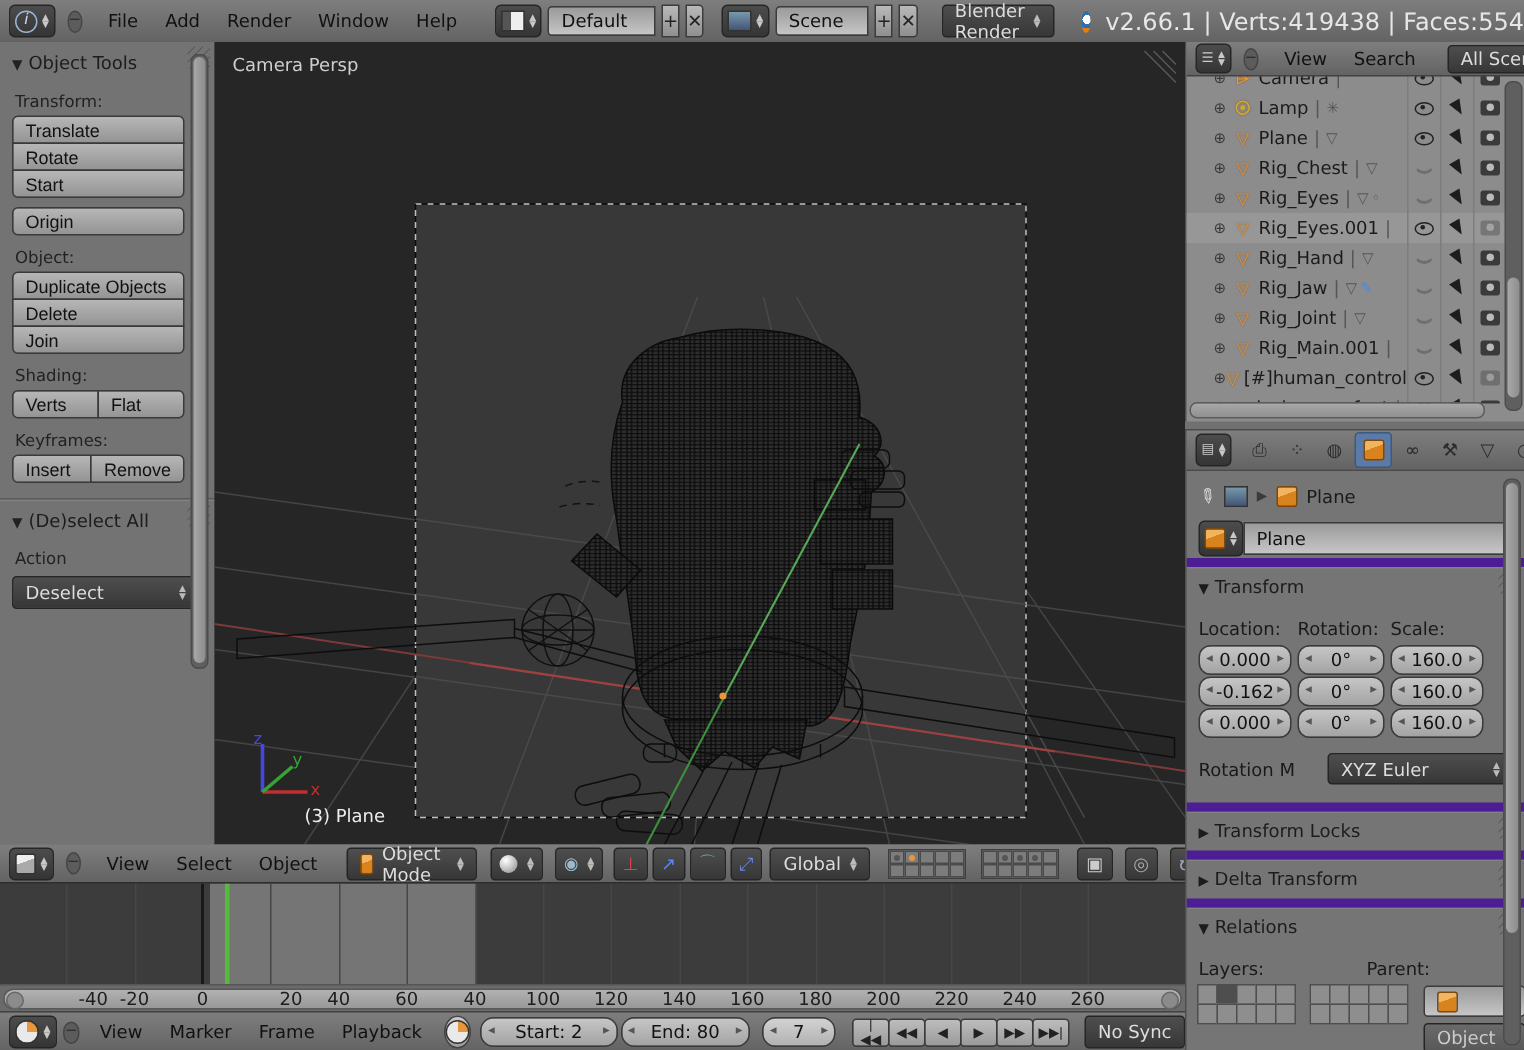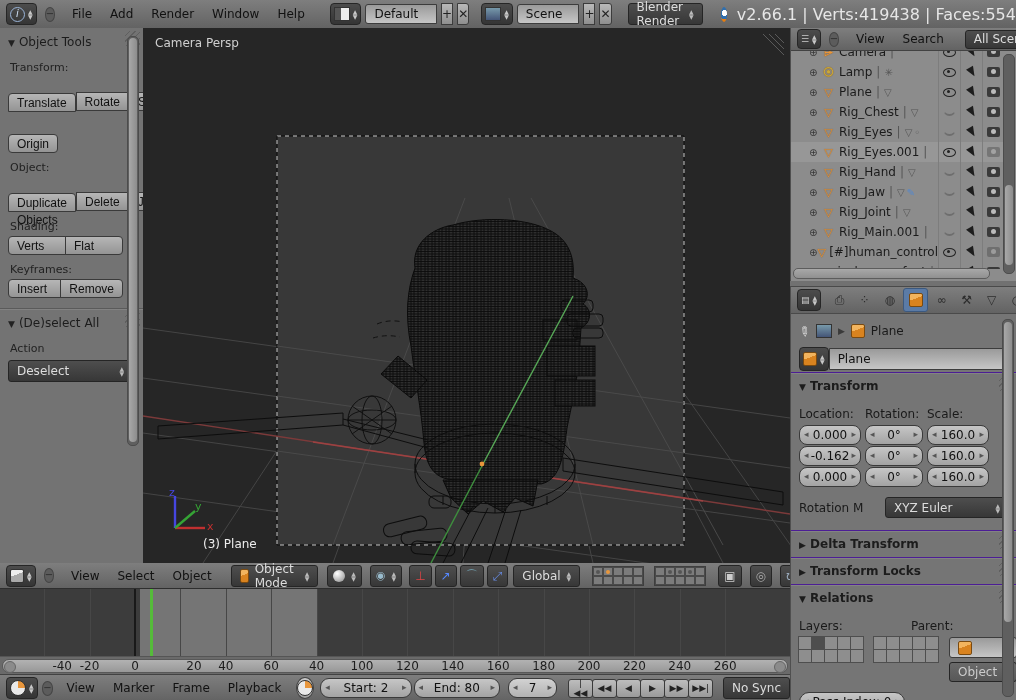--- a/index.html
+++ b/index.html
@@ -38,21 +38,21 @@
   #topbar .logo{width:15px;height:15px;border-radius:50%;background:radial-gradient(circle at 60% 40%,#fff 0 3px,#2f6fae 3px 6px,#e87d0d 6px);margin:0 6px 0 14px;}
   #version-text{color:#e6e6e6;font-size:16px;white-space:nowrap;}
   .info-i{width:13px;height:13px;border-radius:50%;border:1px solid #9ab4d8;color:#cfe0f4;font-size:10px;line-height:12px;text-align:center;font-style:italic;}
   .layout-ico{width:14px;height:12px;background:#ddd;border:1px solid #333;display:inline-block;
       background:linear-gradient(90deg,#555 0 6px,#eee 6px);}
   
   #toolshelf{left:0;top:28px;width:143px;height:535px;background:#737373;border-right:1px solid #4f4f4f;}
   .panel-title{color:#1c1c1c;font-size:12px;padding:7px 6px 4px 8px;position:relative;}
   .panel-title .tri{font-size:9px;margin-right:4px;color:#222;}
   .shelf-label{color:#222;font-size:11px;padding:8px 0 3px 10px;}
-  .stack{display:flex;flex-direction:row;margin:16px 20px 0 8px;}
+  .stack{display:flex;flex-direction:column;margin:0 20px 0 8px;}
   .stack .btn{border-radius:0;margin-top:-1px;}
   .stack .btn:first-child{border-radius:4px 4px 0 0;margin-top:0;}
   .stack .btn:last-child{border-radius:0 0 4px 4px;}
   .stack .btn:only-child{border-radius:4px;}
   .rowpair{display:flex;margin:0 20px 0 8px;}
   .rowpair .btn{flex:1;border-radius:4px 0 0 4px;}
   .rowpair .btn+.btn{border-radius:0 4px 4px 0;margin-left:-1px;}
   #shelf-divider{height:1px;background:#5a5a5a;margin:10px 0 0 0;box-shadow:0 1px 0 #828282;}
   
   #viewport{left:143px;top:28px;width:647px;height:535px;background:#262626;overflow:hidden;}
@@ -104,21 +104,21 @@
   #ol-hscroll{position:absolute;left:2px;bottom:2px;width:195px;height:9px;border-radius:5px;background:linear-gradient(#a8a8a8,#909090);border:1px solid #5c5c5c;}
   
   #props{left:790px;top:286px;width:226px;height:414px;background:#757575;border-left:1px solid #4f4f4f;border-top:1px solid #4a4a4a;overflow:hidden;}
   #props-tabs{display:flex;align-items:center;height:26px;background:linear-gradient(#7e7e7e,#636363);border-bottom:1px solid #4a4a4a;padding-left:4px;gap:1px;}
   .tab{width:23px;height:22px;display:flex;align-items:center;justify-content:center;border-radius:3px;}
   .tab.active{background:#5b7ba6;border:1px solid #3c597f;}
   .ti{font-size:12px;color:#2c2c2c;}
   .cube{width:12px;height:12px;background:linear-gradient(160deg,#f2b45e 0 40%,#d9831f 40%);border:1px solid #7a4a10;border-radius:2px;}
   .row{display:flex;align-items:center;}
   .props-pad{padding:0 8px;}
-  .p-collapse{border-top:1px solid #4c1d95;box-shadow:0 1px 0 #838383 inset;position:relative;padding:6px 6px 6px 8px;color:#1c1c1c;font-weight:bold;}
+  .p-collapse{border-top:6px solid #4c1d95;box-shadow:0 1px 0 #838383 inset;position:relative;padding:6px 6px 6px 8px;color:#1c1c1c;}
   .numcol{display:flex;flex-direction:column;gap:1px;}
   .numcol .pill{border-radius:8px;}
   .layer-grid{display:grid;grid-template-columns:repeat(5,13px);grid-template-rows:repeat(2,13px);}
   .layer-grid span{border:1px solid #4e4e4e;background:#8e8e8e;margin:-1px 0 0 -1px;}
   .layer-grid span.on{background:#4e4e4e;}
   #props-scroll{right:3px;}
 </style>
 </head>
 <body>
 
@@ -841,22 +841,22 @@
 
     <div class="row props-pad" style="margin-top:10px">
       <div style="width:86px">Rotation M</div>
       <div class="darkdrop" style="flex:1;height:19px">
         <span>XYZ Euler</span>
           <span class="ud">▲<br>▼</span>
       </div>
     </div>
 
     <div id="collapsed-panels" style="margin-top:12px">
+        <div class="p-collapse"><span class="tri" style="font-size: 9px;">▶</span><span> Transform Locks</span><span class="grip"></span></div>
         <div class="p-collapse"><span class="tri" style="font-size: 9px;">▶</span><span> Delta Transform</span><span class="grip"></span></div>
-        <div class="p-collapse"><span class="tri" style="font-size: 9px;">▶</span><span> Transform Locks</span><span class="grip"></span></div>
       </div>
 
     <div class="p-collapse">
       <span class="tri" style="font-size:9px">▼</span>
       <span>Relations</span>
       <span class="grip"></span>
     </div>
     <div class="row props-pad" style="margin-top:8px">
       <div style="width:112px">Layers:</div>
       <div>Parent:</div>

